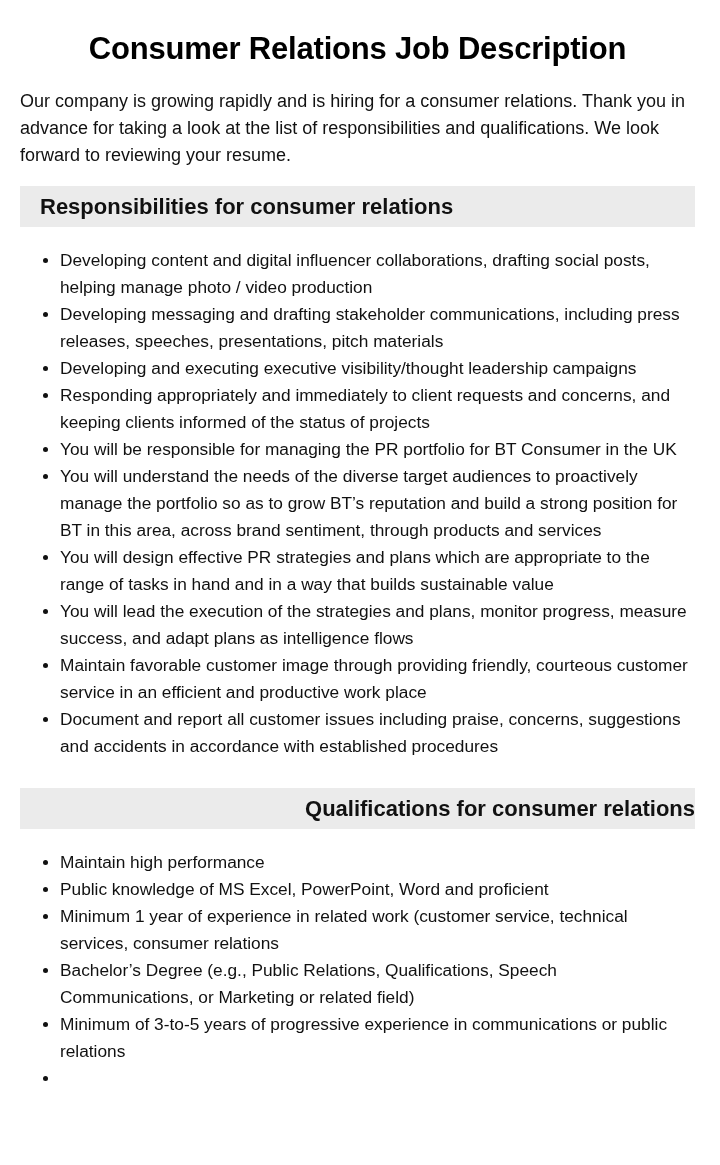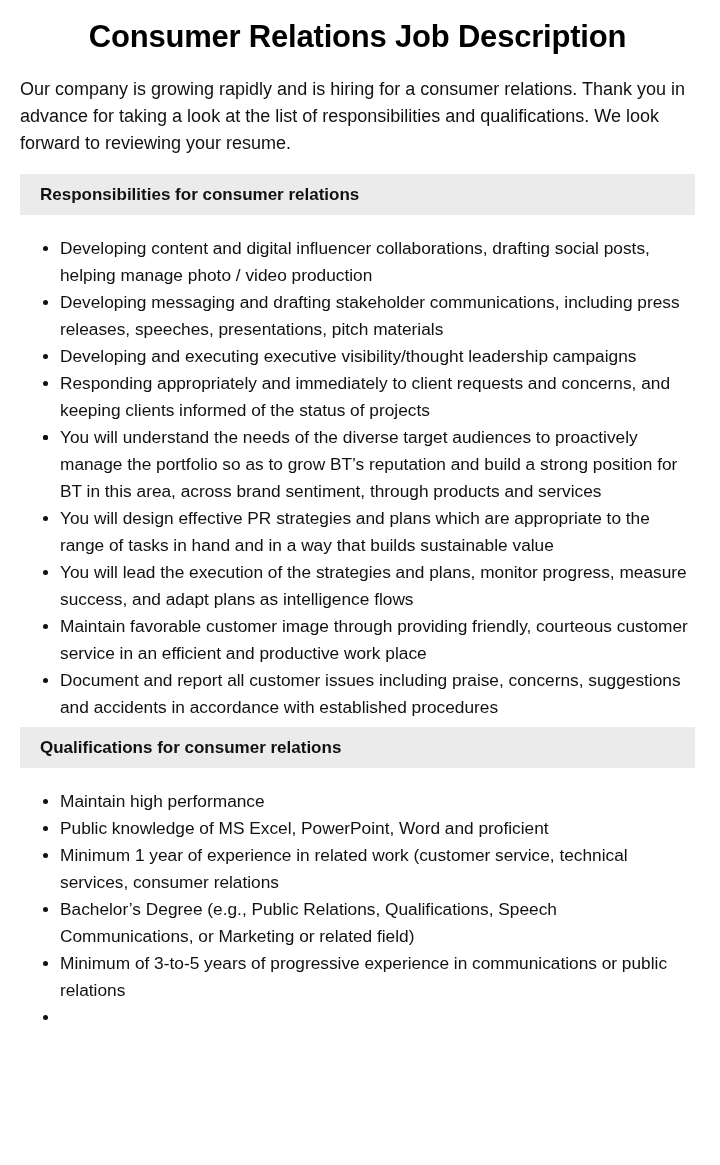--- a/index.html
+++ b/index.html
@@ -5,21 +5,21 @@
     html, body { margin: 0; padding: 0; background: #ffffff; }
     body {
       width: 720px;
       height: 1165px;
       overflow: hidden;
       font-family: "Liberation Sans", sans-serif;
       color: #111111;
     }
     .page { padding: 0 25px 0 20px; }
     h1.title {
-      margin: 4px;
+      margin: 16px;
       padding-top: 12px;
       height: 44px;
       line-height: 42px;
       text-align: center;
       font-size: 31px;
       font-weight: bold;
       letter-spacing: -0.2px;
       color: #000;
     }
     p.intro {
@@ -27,25 +27,25 @@
       font-size: 18px;
       line-height: 27px;
       color: #111;
     }
     .section-header {
       margin-top: 17px;
       background: #ebebeb;
       height: 41px;
       line-height: 41px;
       padding-left: 20px;
-      font-size: 17px;
+      font-size: 22px;
       font-weight: bold;
       color: #111;
     }
-    .section-header.qual { margin-top: 6px; }
+    .section-header.qual { margin-top: 28px; text-align: right; }
     ul.items {
       margin: 20px 0 0 0;
       padding-left: 40px;
       list-style: none;
     }
     ul.items li {
       position: relative;
       font-size: 17.3px;
       line-height: 27px;
       color: #111;
@@ -66,21 +66,21 @@
 <div class="page">
   <h1 class="title">Consumer Relations Job Description</h1>
   <p class="intro">Our company is growing rapidly and is hiring for a consumer relations. Thank you in advance for taking a look at the list of responsibilities and qualifications. We look forward to reviewing your resume.</p>
 
   <div class="section-header">Responsibilities for consumer relations</div>
   <ul class="items">
     <li><span class="bullet"></span><span>Developing content and digital influencer collaborations, drafting social posts, helping manage photo / video production</span></li>
     <li><span class="bullet"></span><span>Developing messaging and drafting stakeholder communications, including press releases, speeches, presentations, pitch materials</span></li>
     <li><span class="bullet"></span><span>Developing and executing executive visibility/thought leadership campaigns</span></li>
     <li><span class="bullet"></span><span>Responding appropriately and immediately to client requests and concerns, and keeping clients informed of the status of projects</span></li>
-    <li><span class="bullet"></span></li>
+    <li><span class="bullet"></span><span>You will be responsible for managing the PR portfolio for BT Consumer in the UK</span></li>
     <li><span class="bullet"></span><span>You will understand the needs of the diverse target audiences to proactively manage the portfolio so as to grow BT’s reputation and build a strong position for BT in this area, across brand sentiment, through products and services</span></li>
     <li><span class="bullet"></span><span>You will design effective PR strategies and plans which are appropriate to the range of tasks in hand and in a way that builds sustainable value</span></li>
     <li><span class="bullet"></span><span>You will lead the execution of the strategies and plans, monitor progress, measure success, and adapt plans as intelligence flows</span></li>
     <li><span class="bullet"></span><span>Maintain favorable customer image through providing friendly, courteous customer service in an efficient and productive work place</span></li>
     <li><span class="bullet"></span><span>Document and report all customer issues including praise, concerns, suggestions and accidents in accordance with established procedures</span></li>
   </ul>
 
   <div class="section-header qual">Qualifications for consumer relations</div>
   <ul class="items">
     <li><span class="bullet"></span><span>Maintain high performance</span></li>

